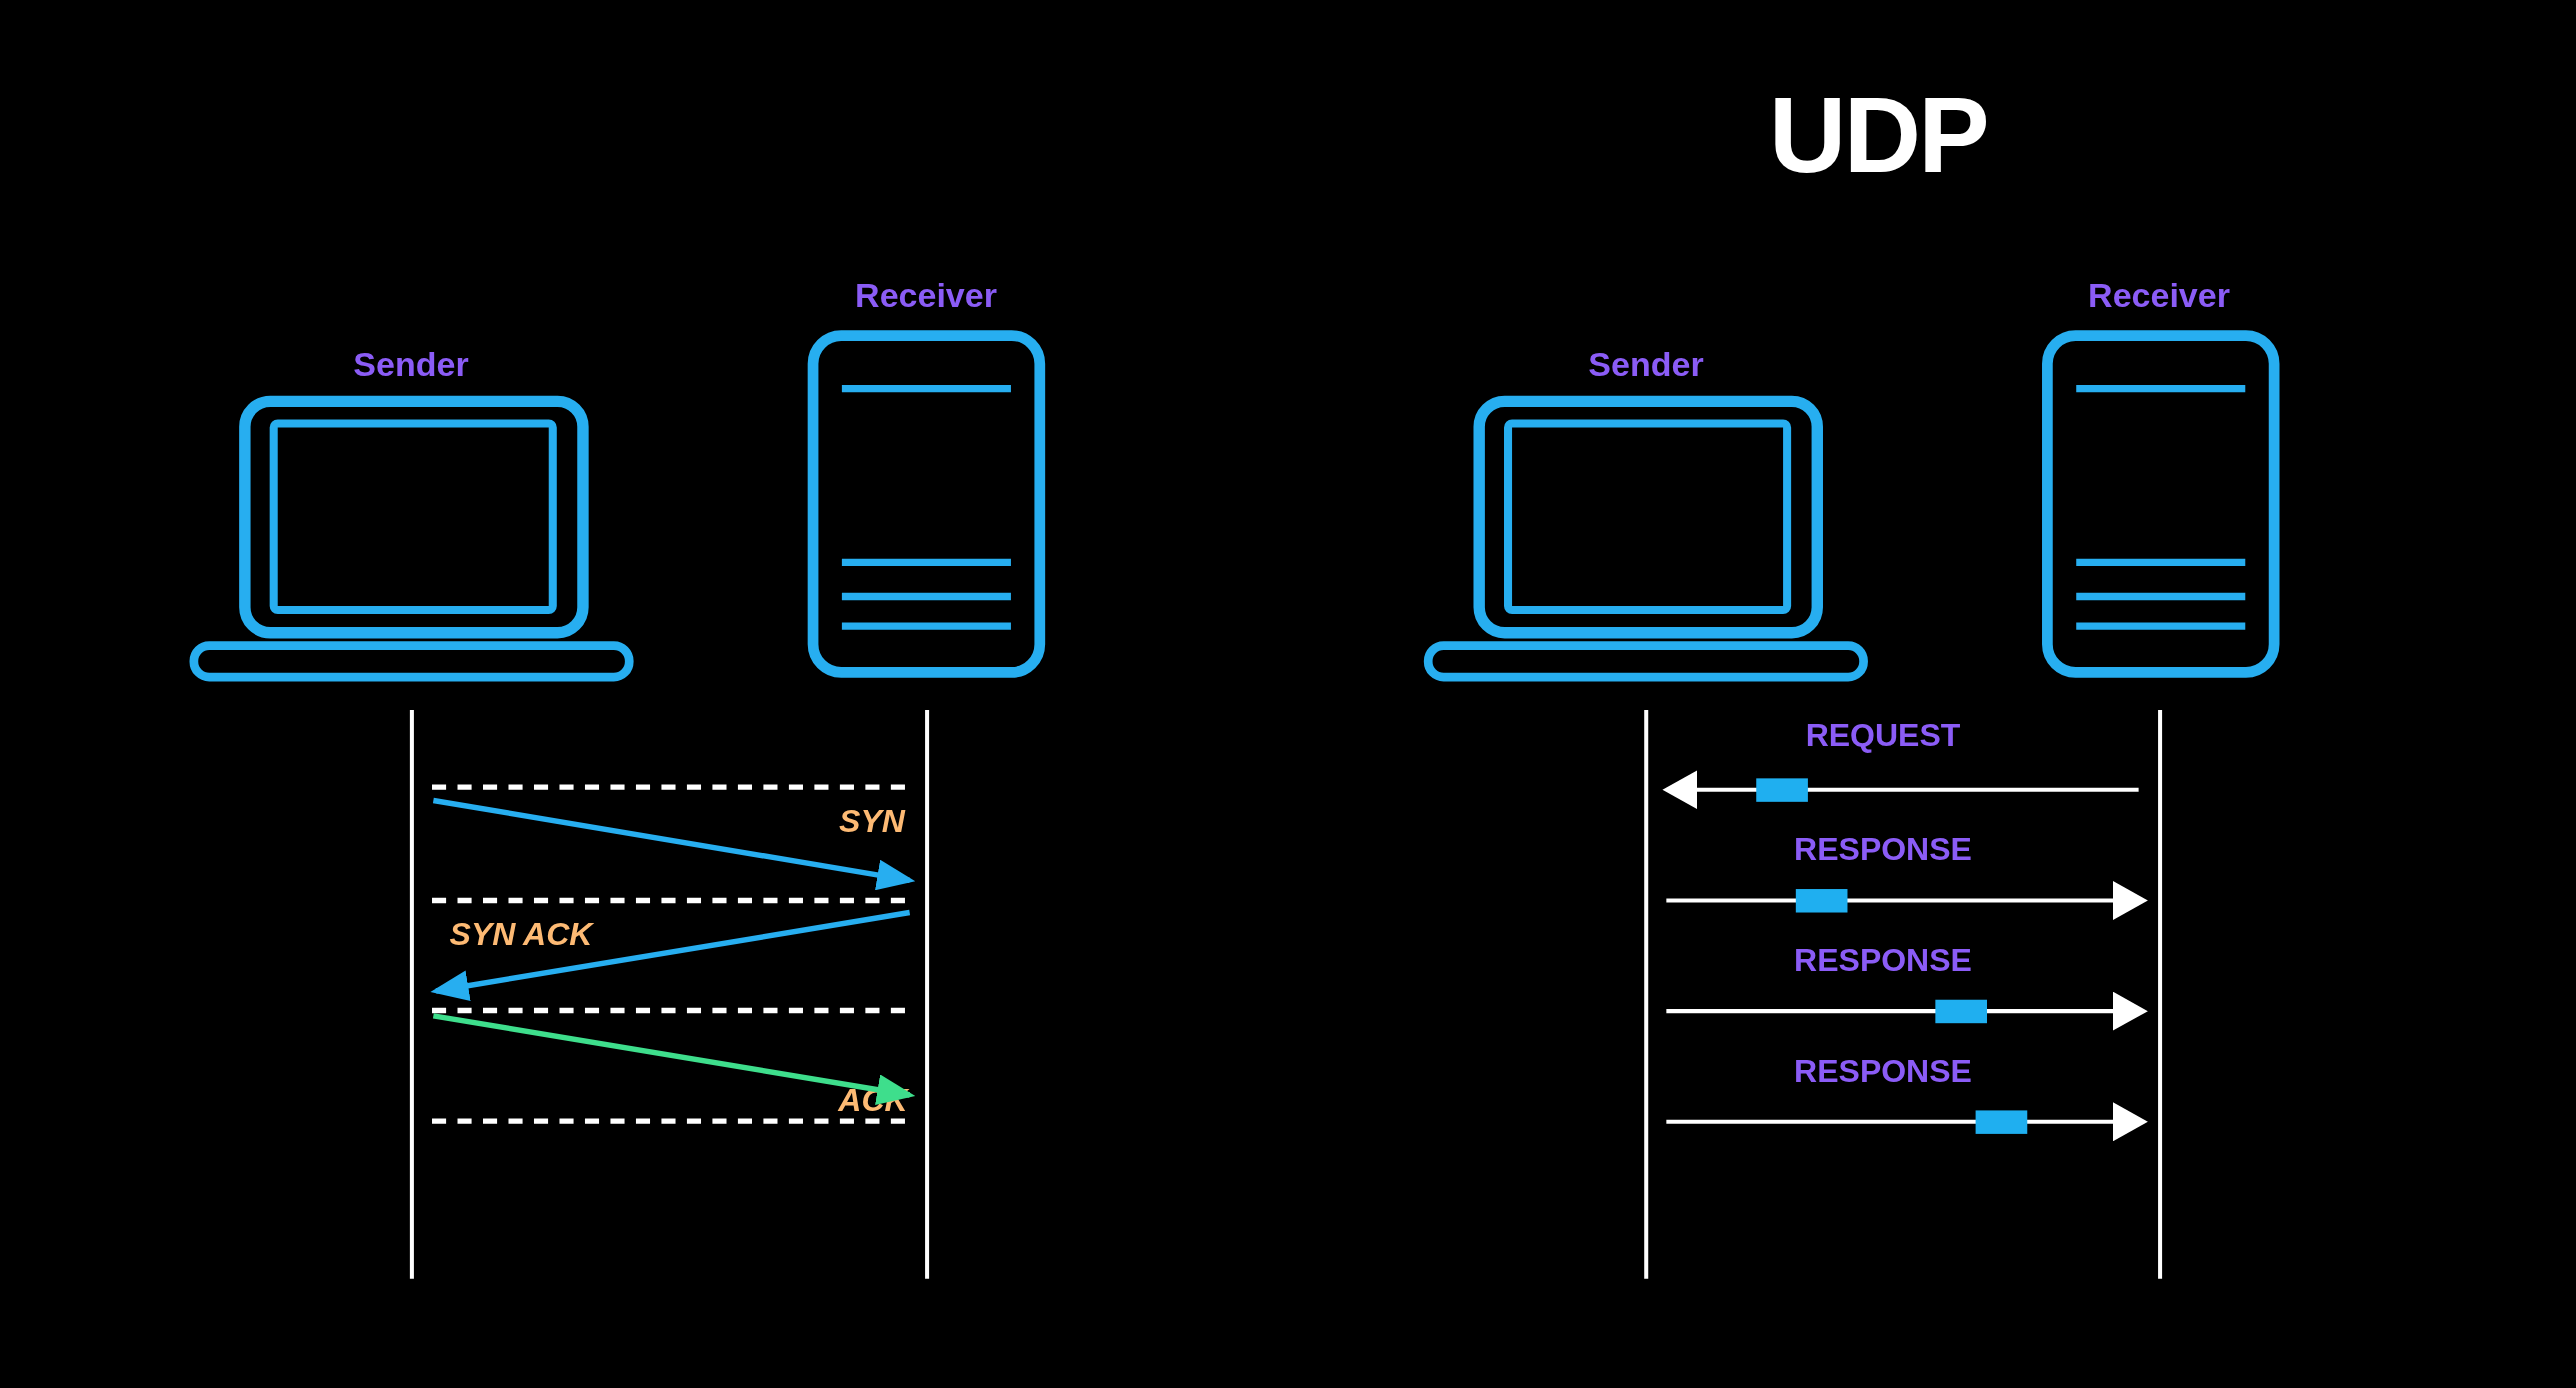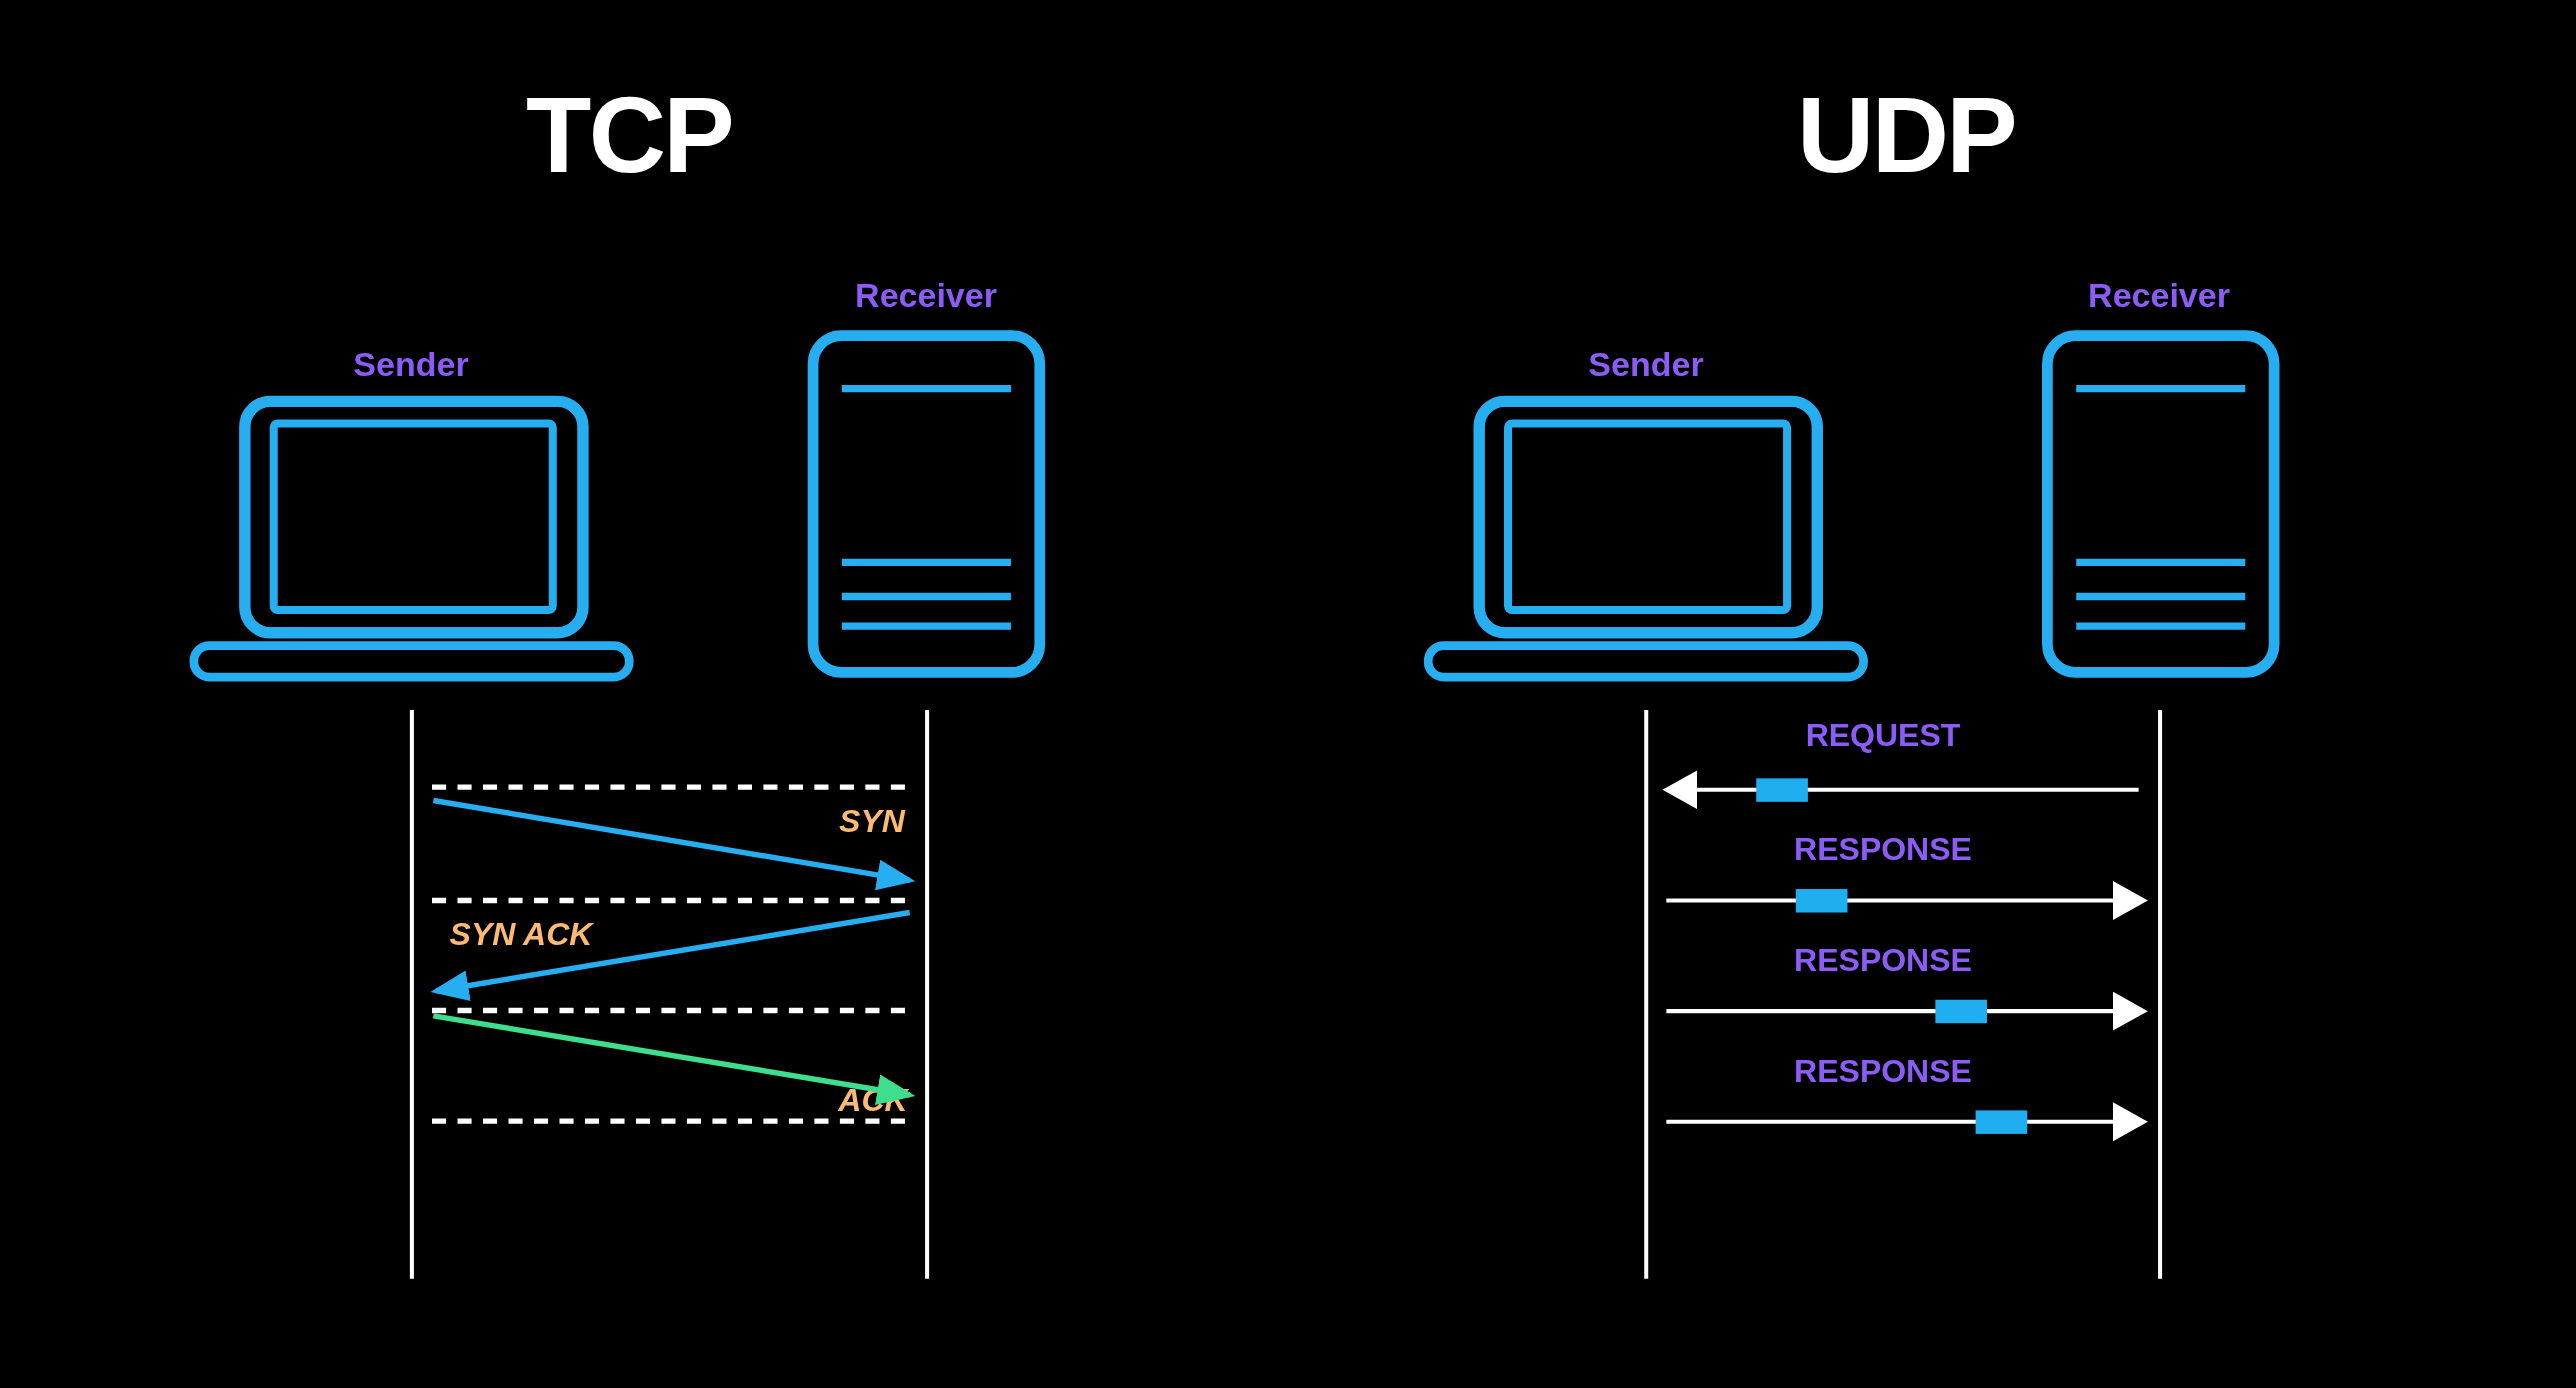--- a/index.html
+++ b/index.html
@@ -37,40 +37,39 @@
     line-height: 1;
     font-style: italic;
   }
   .udp-msg-label {
     color: #8b5cf6;
     font-size: 32px;
     font-weight: bold;
     line-height: 1;
   }
   #tcp-title   { left: 629px;  top: 82px; }
-  #udp-title   { left: 1878px; top: 82px; margin-left: 28px; }
+  #udp-title   { left: 1878px; top: 82px; }
   #tcp-sender-label   { left: 411px;  top: 347px; }
   #tcp-receiver-label { left: 926px; top: 278px; }
   #udp-sender-label   { left: 1646px; top: 347px; }
   #udp-receiver-label { left: 2159px; top: 278px; }
   #tcp-msg-syn    { left: 872px; top: 805px; }
   #tcp-msg-synack { left: 521px;  top: 918px; }
   #tcp-msg-ack    { left: 873px; top: 1084px; }
   #udp-msg-request   { left: 1883px; top: 719px; }
   #udp-msg-response1 { left: 1883px; top: 833px; }
   #udp-msg-response2 { left: 1883px; top: 944px; }
   #udp-msg-response3 { left: 1883px; top: 1055px; }
   svg#diagram { position: absolute; left: 0; top: 0; }
 </style>
 </head>
 <body>
 
 <div id="canvas">
 
-  <div class="abs centered title" id="tcp-title">TCP</div>
   <div class="abs centered title" id="udp-title">UDP</div>
 
   <div class="abs centered actor-label" id="tcp-sender-label">Sender</div>
   <div class="abs centered actor-label" id="tcp-receiver-label">Receiver</div>
   <div class="abs centered actor-label" id="udp-sender-label">Sender</div>
   <div class="abs centered actor-label" id="udp-receiver-label">Receiver</div>
 
   <div class="abs centered msg-label" id="tcp-msg-syn">SYN</div>
   <div class="abs centered msg-label" id="tcp-msg-synack">SYN ACK</div>
   <div class="abs centered msg-label" id="tcp-msg-ack">ACK</div>

